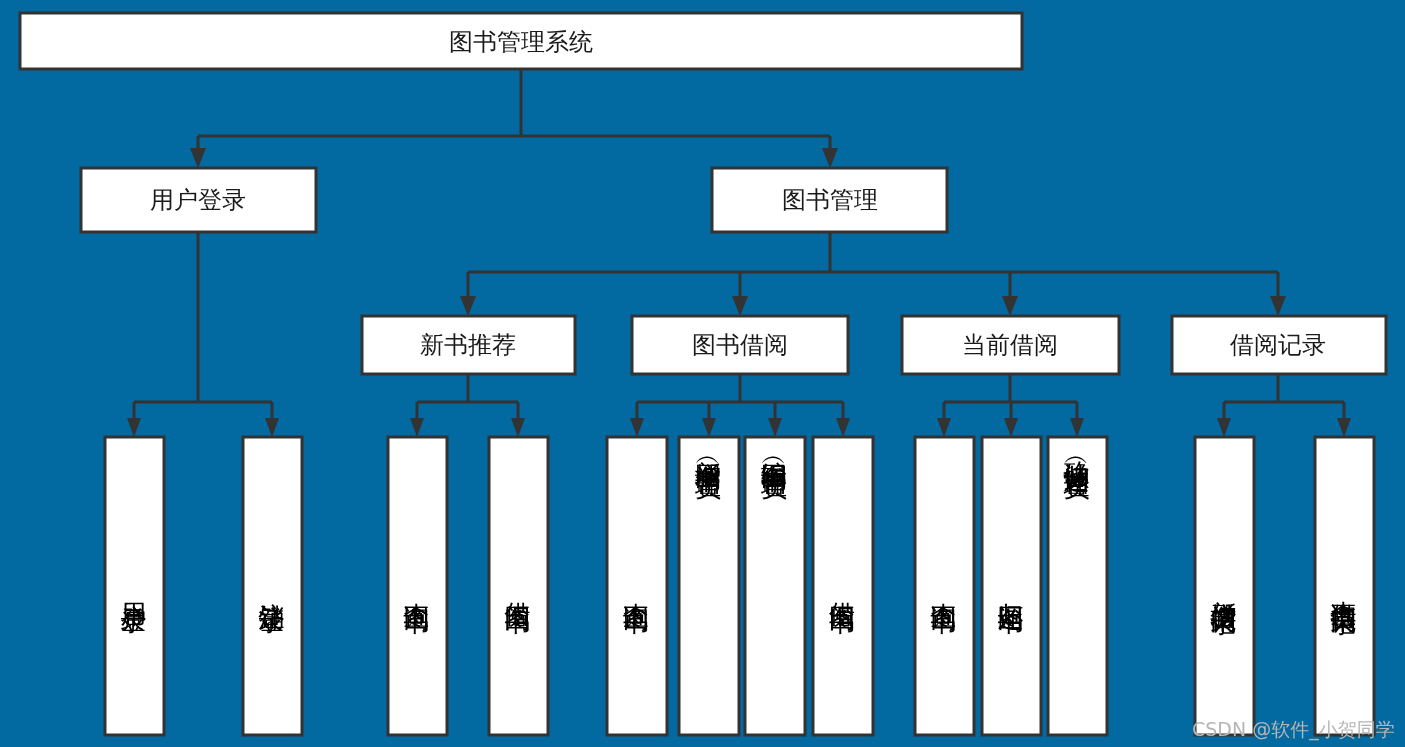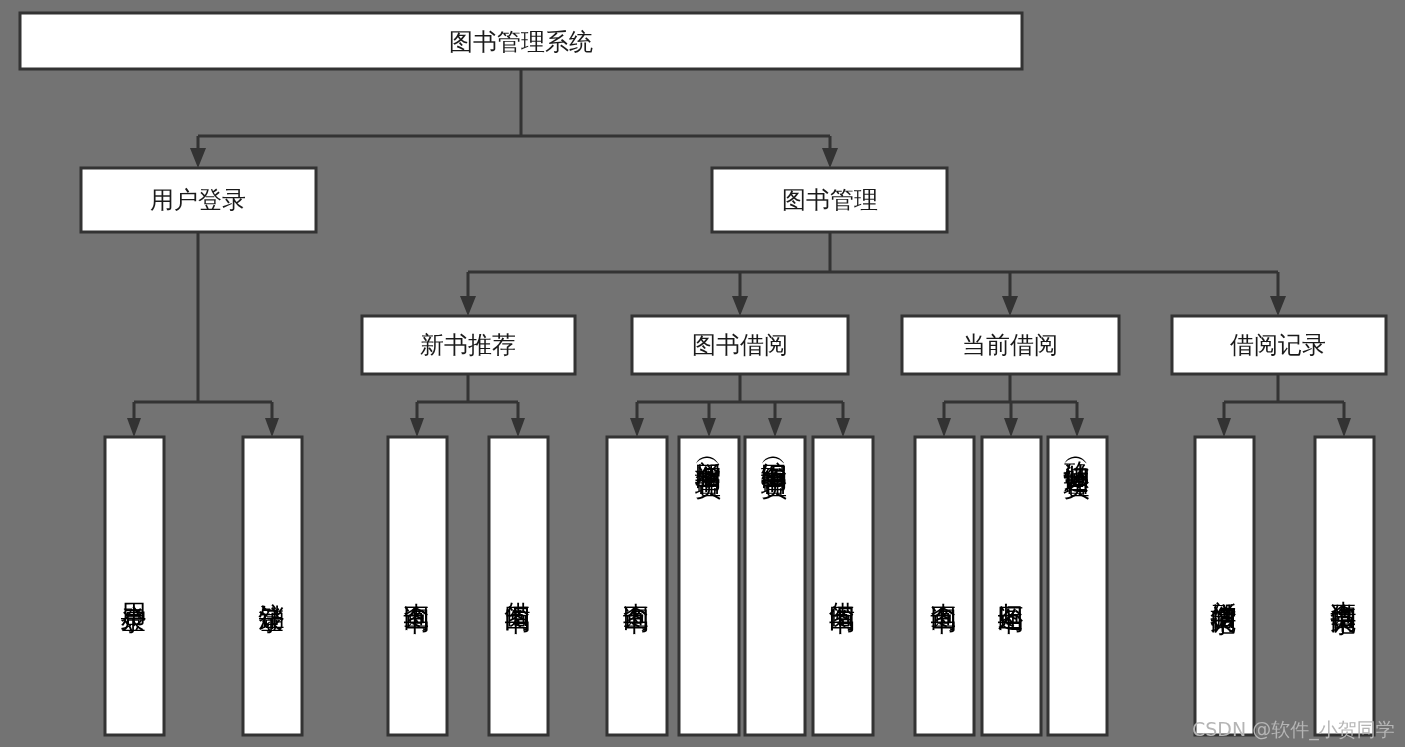--- a/index.html
+++ b/index.html
@@ -10,21 +10,21 @@
   body {
     width: 1405px;
     height: 747px;
     font-family: "DejaVu Sans", "Liberation Sans", sans-serif;
     overflow: hidden;
   }
   #diagram-root {
     position: relative;
     width: 1405px;
     height: 747px;
-    background: #737373;
+    background: #0369a1;
   }
   svg#diagram-svg {
     position: absolute;
     left: 0;
     top: 0;
     width: 1405px;
     height: 747px;
     display: block;
   }
   .node-box {

